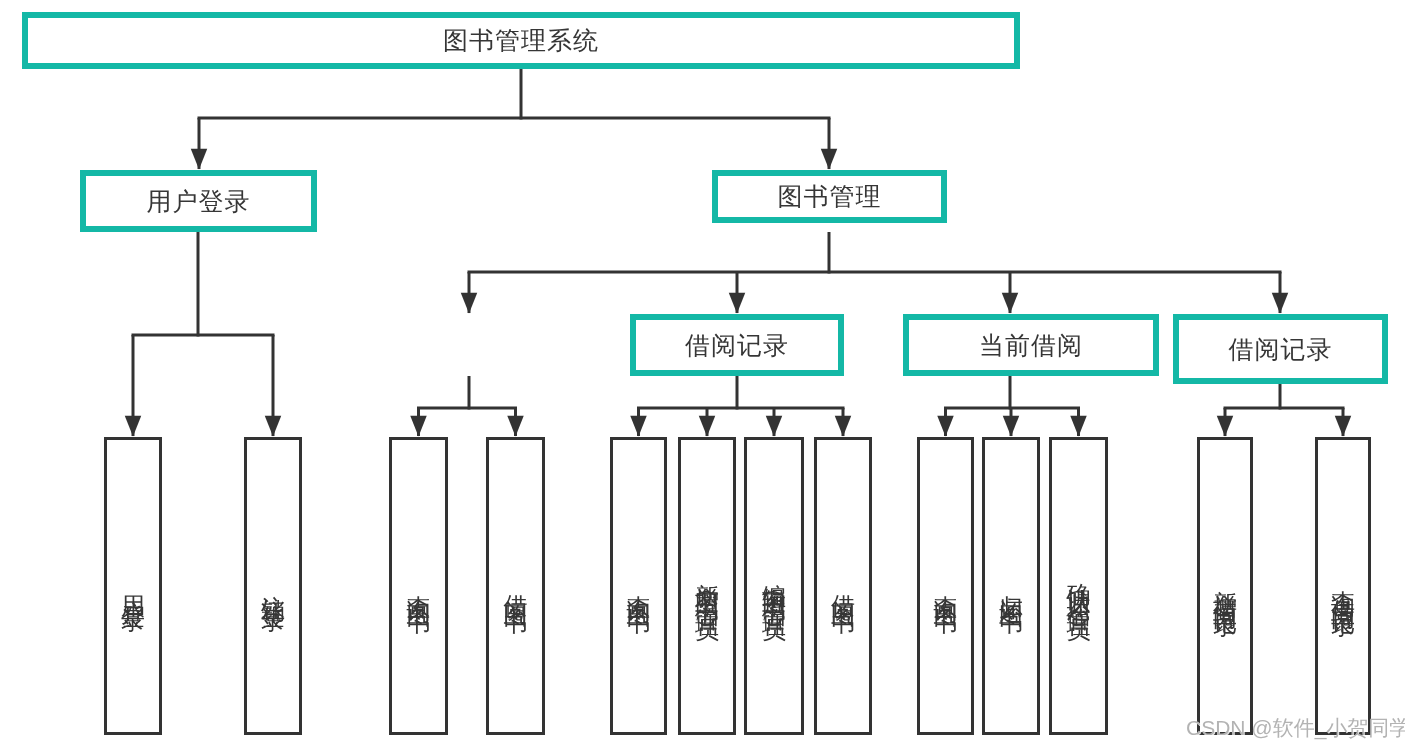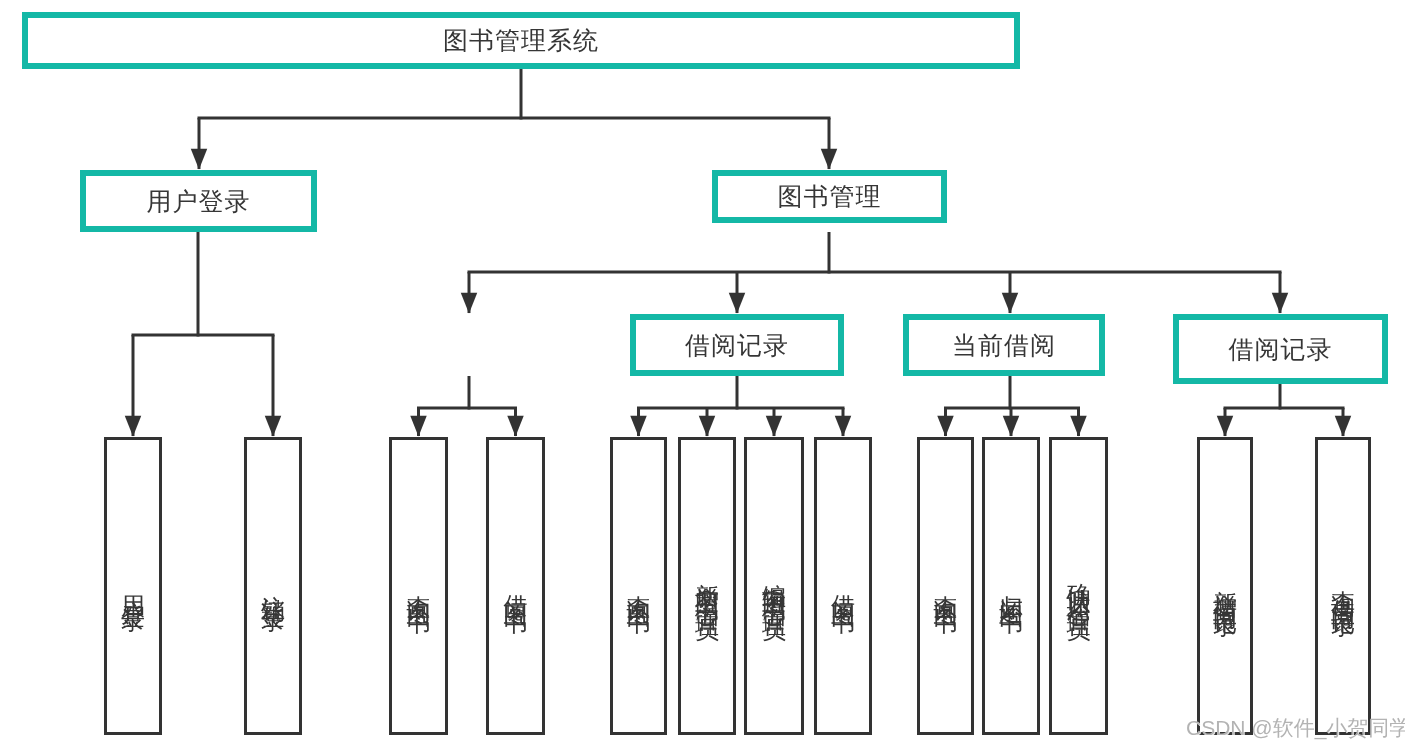--- a/index.html
+++ b/index.html
@@ -86,21 +86,21 @@
     <line class="edge" x1="1225" y1="408" x2="1225" y2="436" marker-end="url(#arrow)"></line>
     <line class="edge" x1="1343" y1="408" x2="1343" y2="436" marker-end="url(#arrow)"></line>
   </svg>
 
   <div class="hbox" style="left:22px;top:12px;width:998px;height:57px">图书管理系统</div>
 
   <div class="hbox" style="left:80px;top:170px;width:237px;height:62px">用户登录</div>
   <div class="hbox" style="left:712px;top:170px;width:235px;height:53px">图书管理</div>
 
   <div class="hbox" style="left:630px;top:314px;width:214px;height:62px">借阅记录</div>
-  <div class="hbox" style="left:903px;top:314px;width:202px;height:62px">当前借阅</div>
+  <div class="hbox" style="left:903px;top:314px;width:256px;height:62px">当前借阅</div>
   <div class="hbox" style="left:1173px;top:314px;width:215px;height:70px">借阅记录</div>
 
   <div class="vbox" style="left:104px;top:437px;width:58px;height:298px">用户登录</div>
   <div class="vbox" style="left:244px;top:437px;width:58px;height:298px">注销登录</div>
 
   <div class="vbox" style="left:389px;top:437px;width:59px;height:298px">查询图书</div>
   <div class="vbox" style="left:486px;top:437px;width:59px;height:298px">借阅图书</div>
 
   <div class="vbox" style="left:610px;top:437px;width:57px;height:298px">查询图书</div>
   <div class="vbox" style="left:678px;top:437px;width:58px;height:298px">新增图书（管理员）</div>

